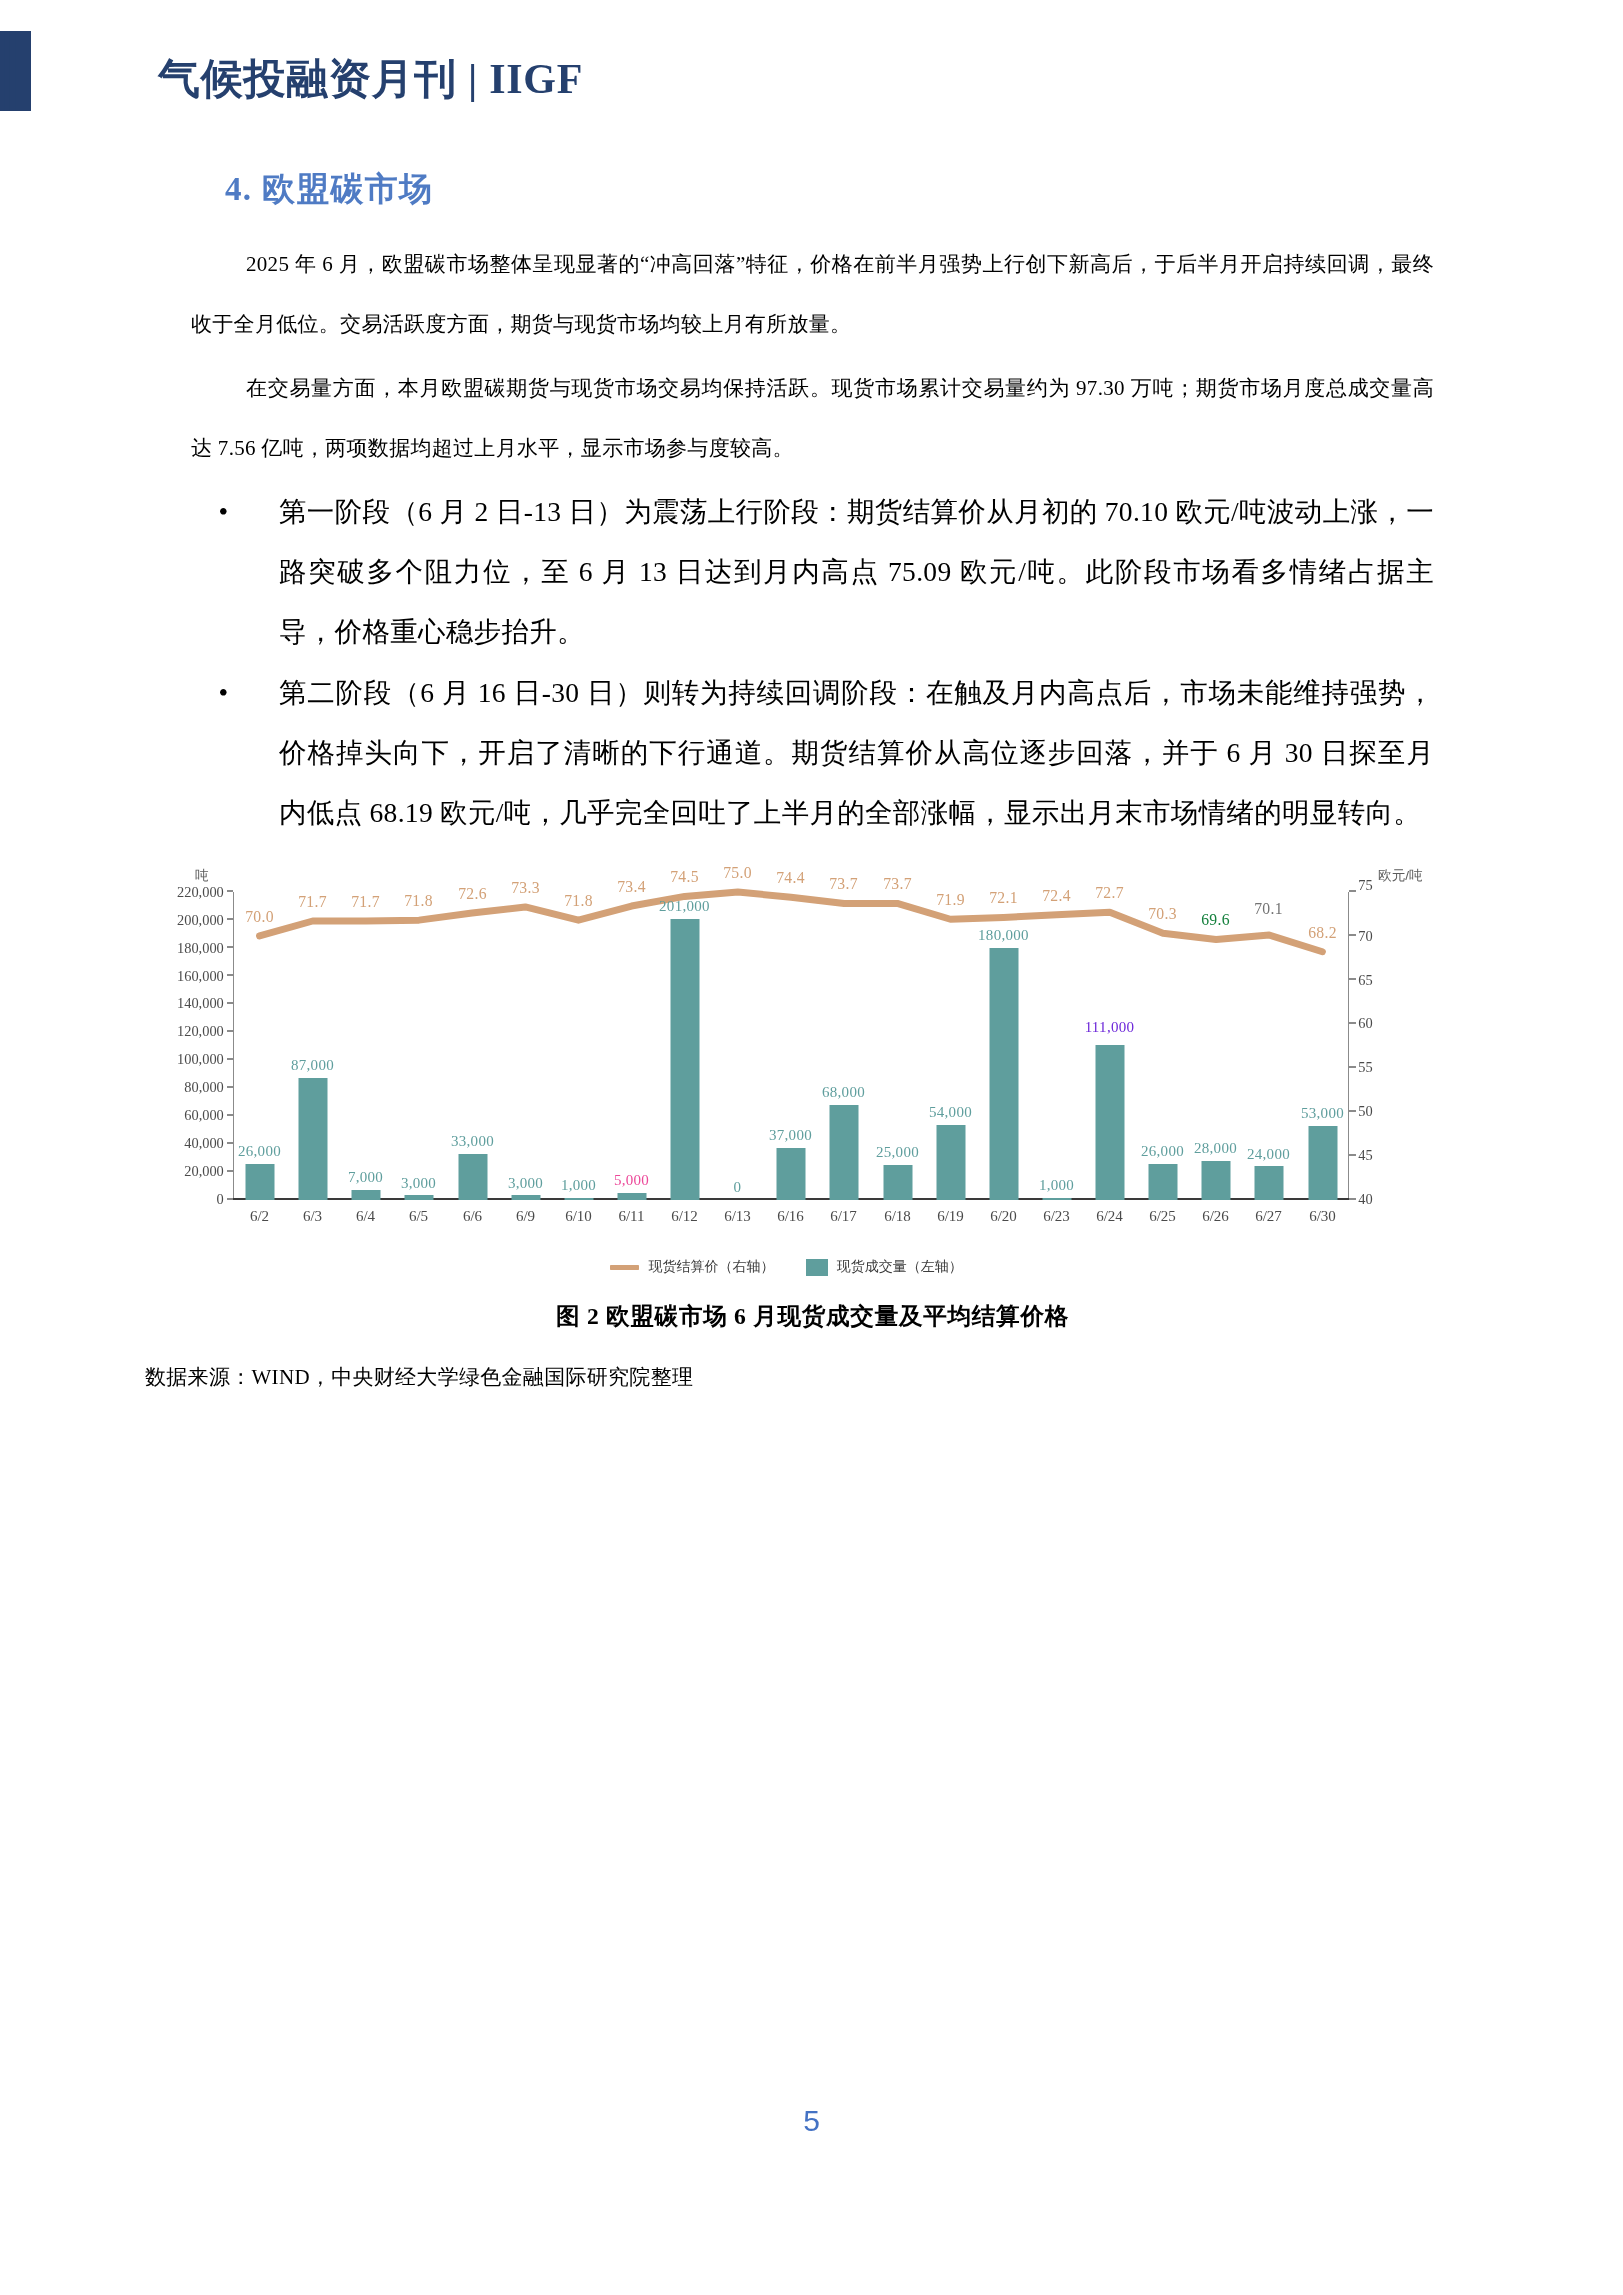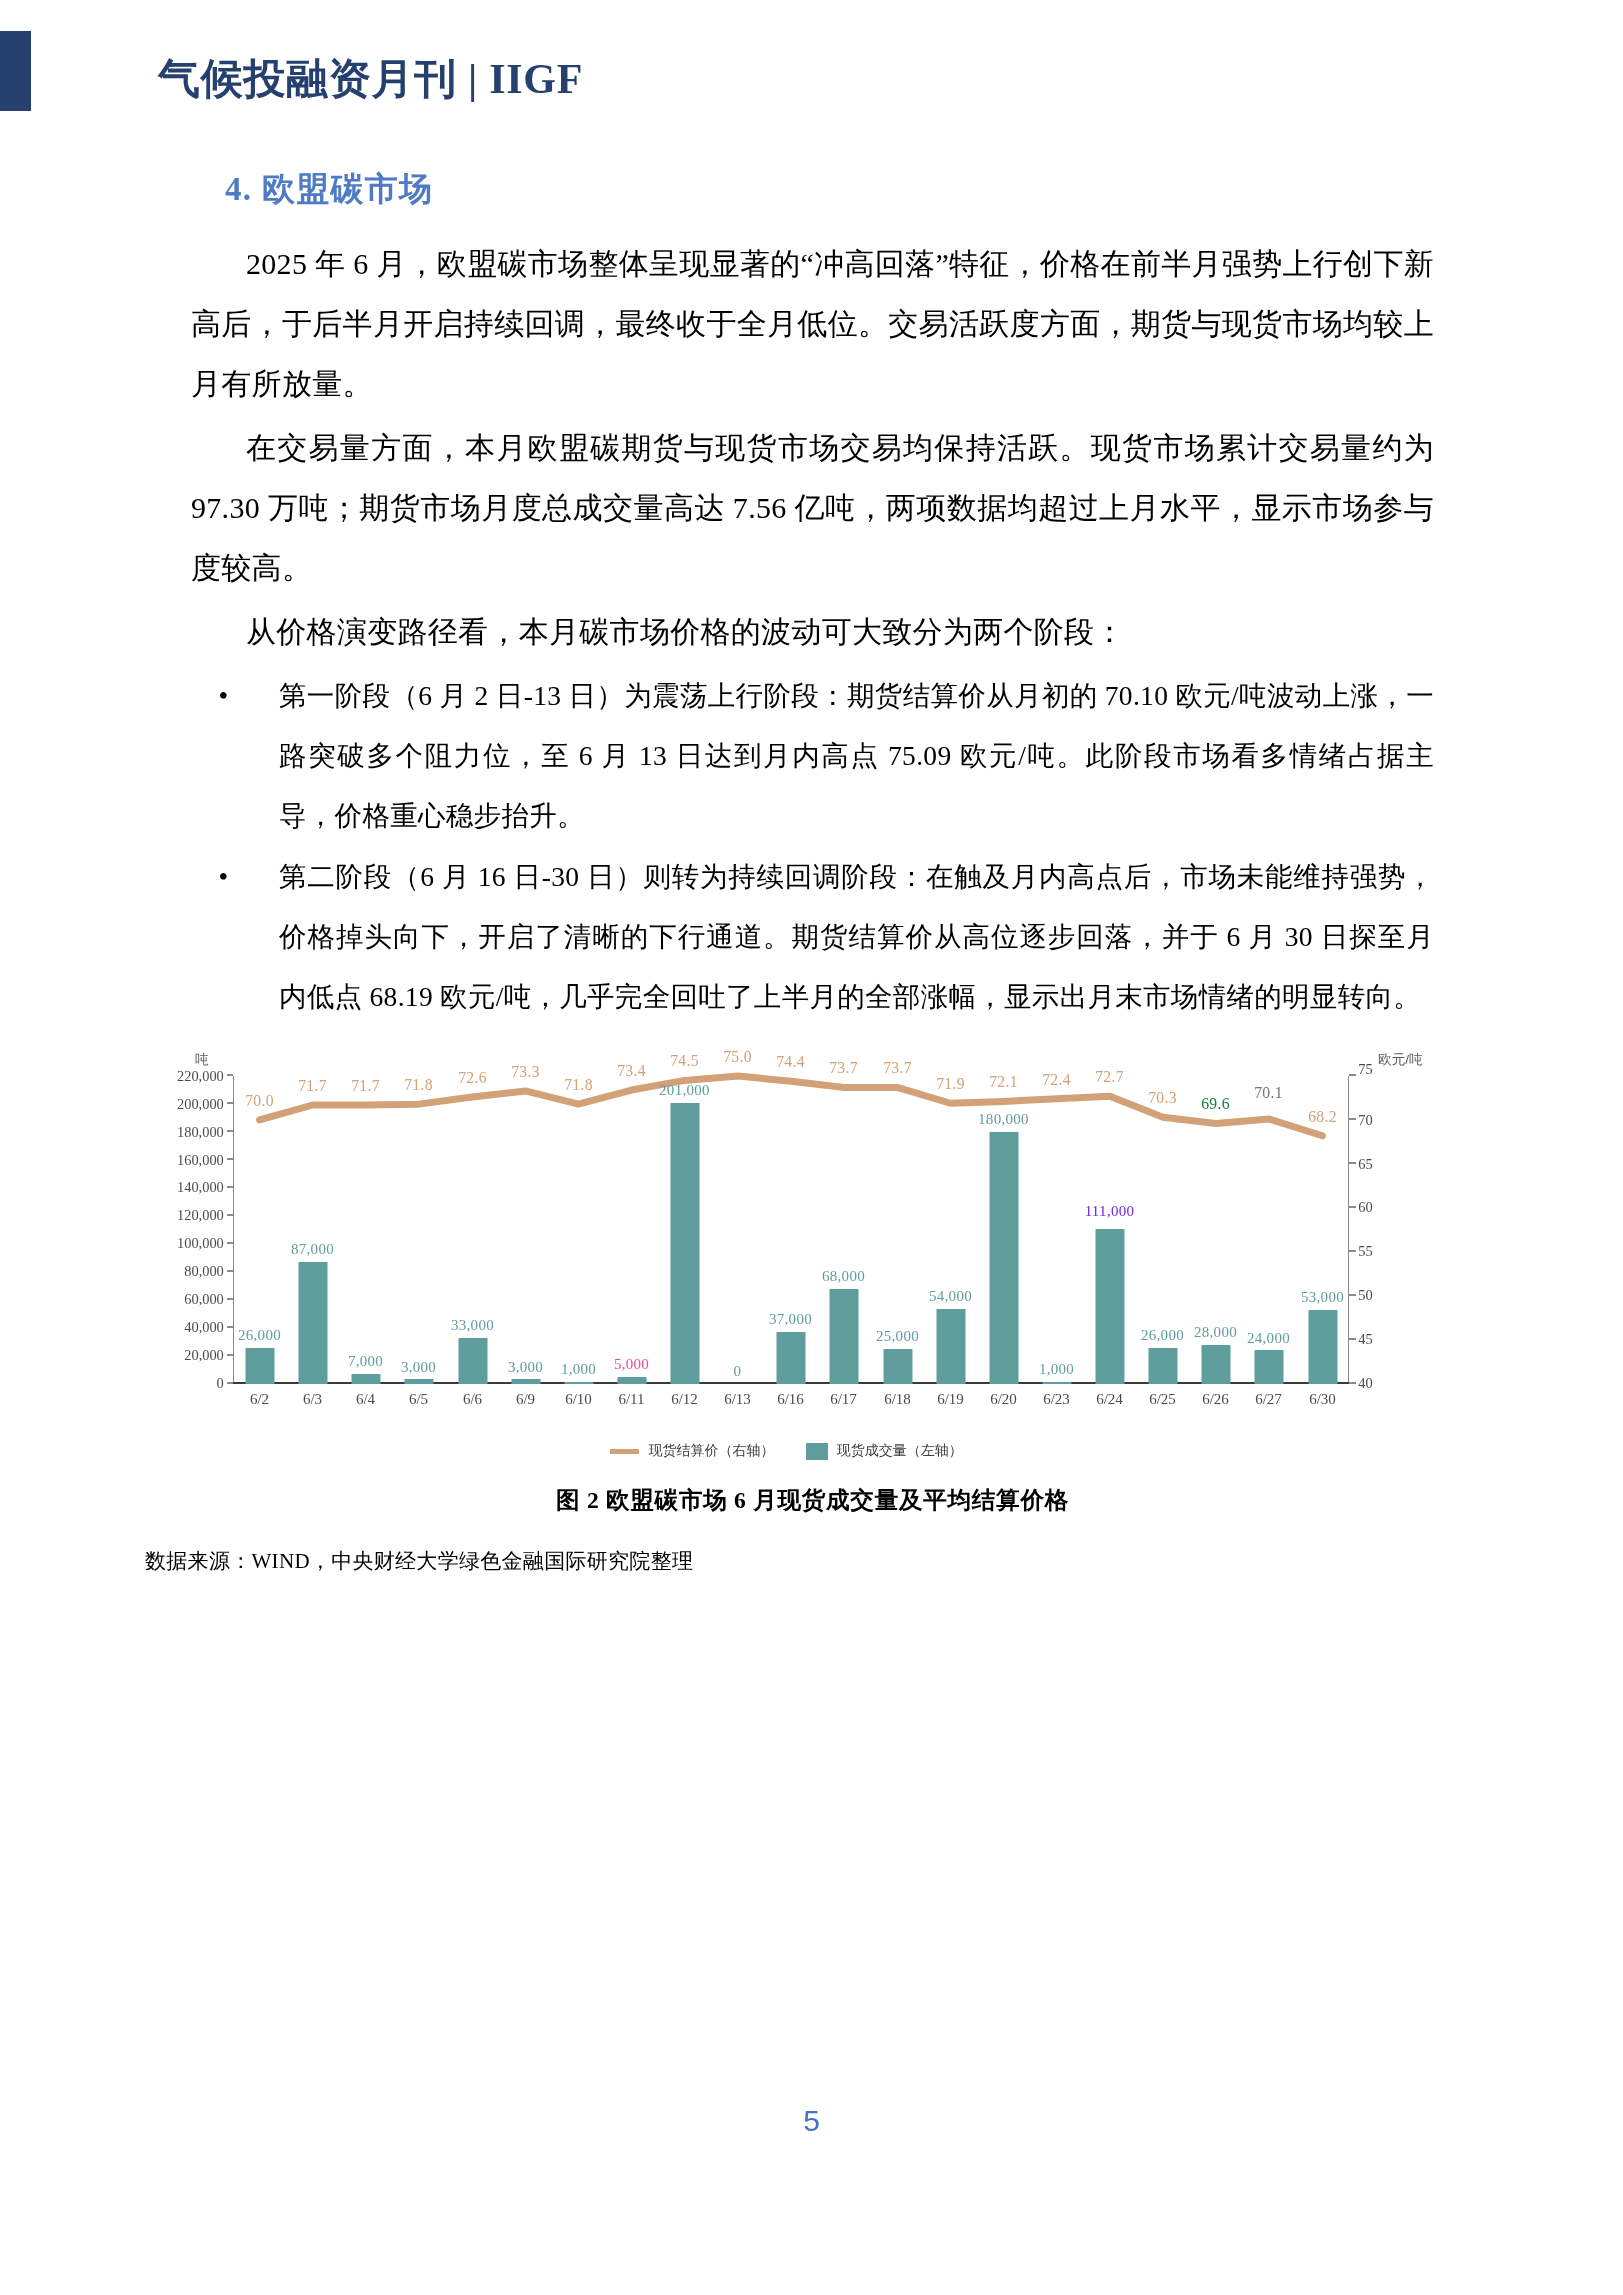--- a/index.html
+++ b/index.html
@@ -52,21 +52,21 @@
   .section-heading {
     font-size: 33px;
     font-weight: 700;
     color: #4f7bc4;
     letter-spacing: 1.3px;
     margin-bottom: 22px;
     margin-left: 34px;
   }
 
   p.body-para {
-    font-size: 30px;
+    font-size: 21px;
     line-height: 60px;
     text-align: justify;
     text-justify: inter-ideograph;
     text-indent: 55px;
     margin-bottom: 3.9px;
     letter-spacing: 0.3px;
   }
 
   ul.bullets {
     list-style: none;
@@ -254,21 +254,20 @@
   </div>
   <div class="header-title">气候投融资月刊 | IIGF</div>
 </div>
 
 <div class="content">
 
   <div class="section-heading">4. 欧盟碳市场</div>
 
   <p class="body-para">2025 年 6 月，欧盟碳市场整体呈现显著的“冲高回落”特征，价格在前半月强势上行创下新高后，于后半月开启持续回调，最终收于全月低位。交易活跃度方面，期货与现货市场均较上月有所放量。</p>
   <p class="body-para">在交易量方面，本月欧盟碳期货与现货市场交易均保持活跃。现货市场累计交易量约为 97.30 万吨；期货市场月度总成交量高达 7.56 亿吨，两项数据均超过上月水平，显示市场参与度较高。</p>
-  <p class="body-para">从价格演变路径看，本月碳市场价格的波动可大致分为两个阶段：</p>
 
   <ul class="bullets">
     <li>
       <span class="bullet-dot">•</span>
       <span>第一阶段（6 月 2 日-13 日）为震荡上行阶段：期货结算价从月初的 70.10 欧元/吨波动上涨，一路突破多个阻力位，至 6 月 13 日达到月内高点 75.09 欧元/吨。此阶段市场看多情绪占据主导，价格重心稳步抬升。</span>
     </li>
     <li>
       <span class="bullet-dot">•</span>
       <span>第二阶段（6 月 16 日-30 日）则转为持续回调阶段：在触及月内高点后，市场未能维持强势，价格掉头向下，开启了清晰的下行通道。期货结算价从高位逐步回落，并于 6 月 30 日探至月内低点 68.19 欧元/吨，几乎完全回吐了上半月的全部涨幅，显示出月末市场情绪的明显转向。</span>
     </li>

